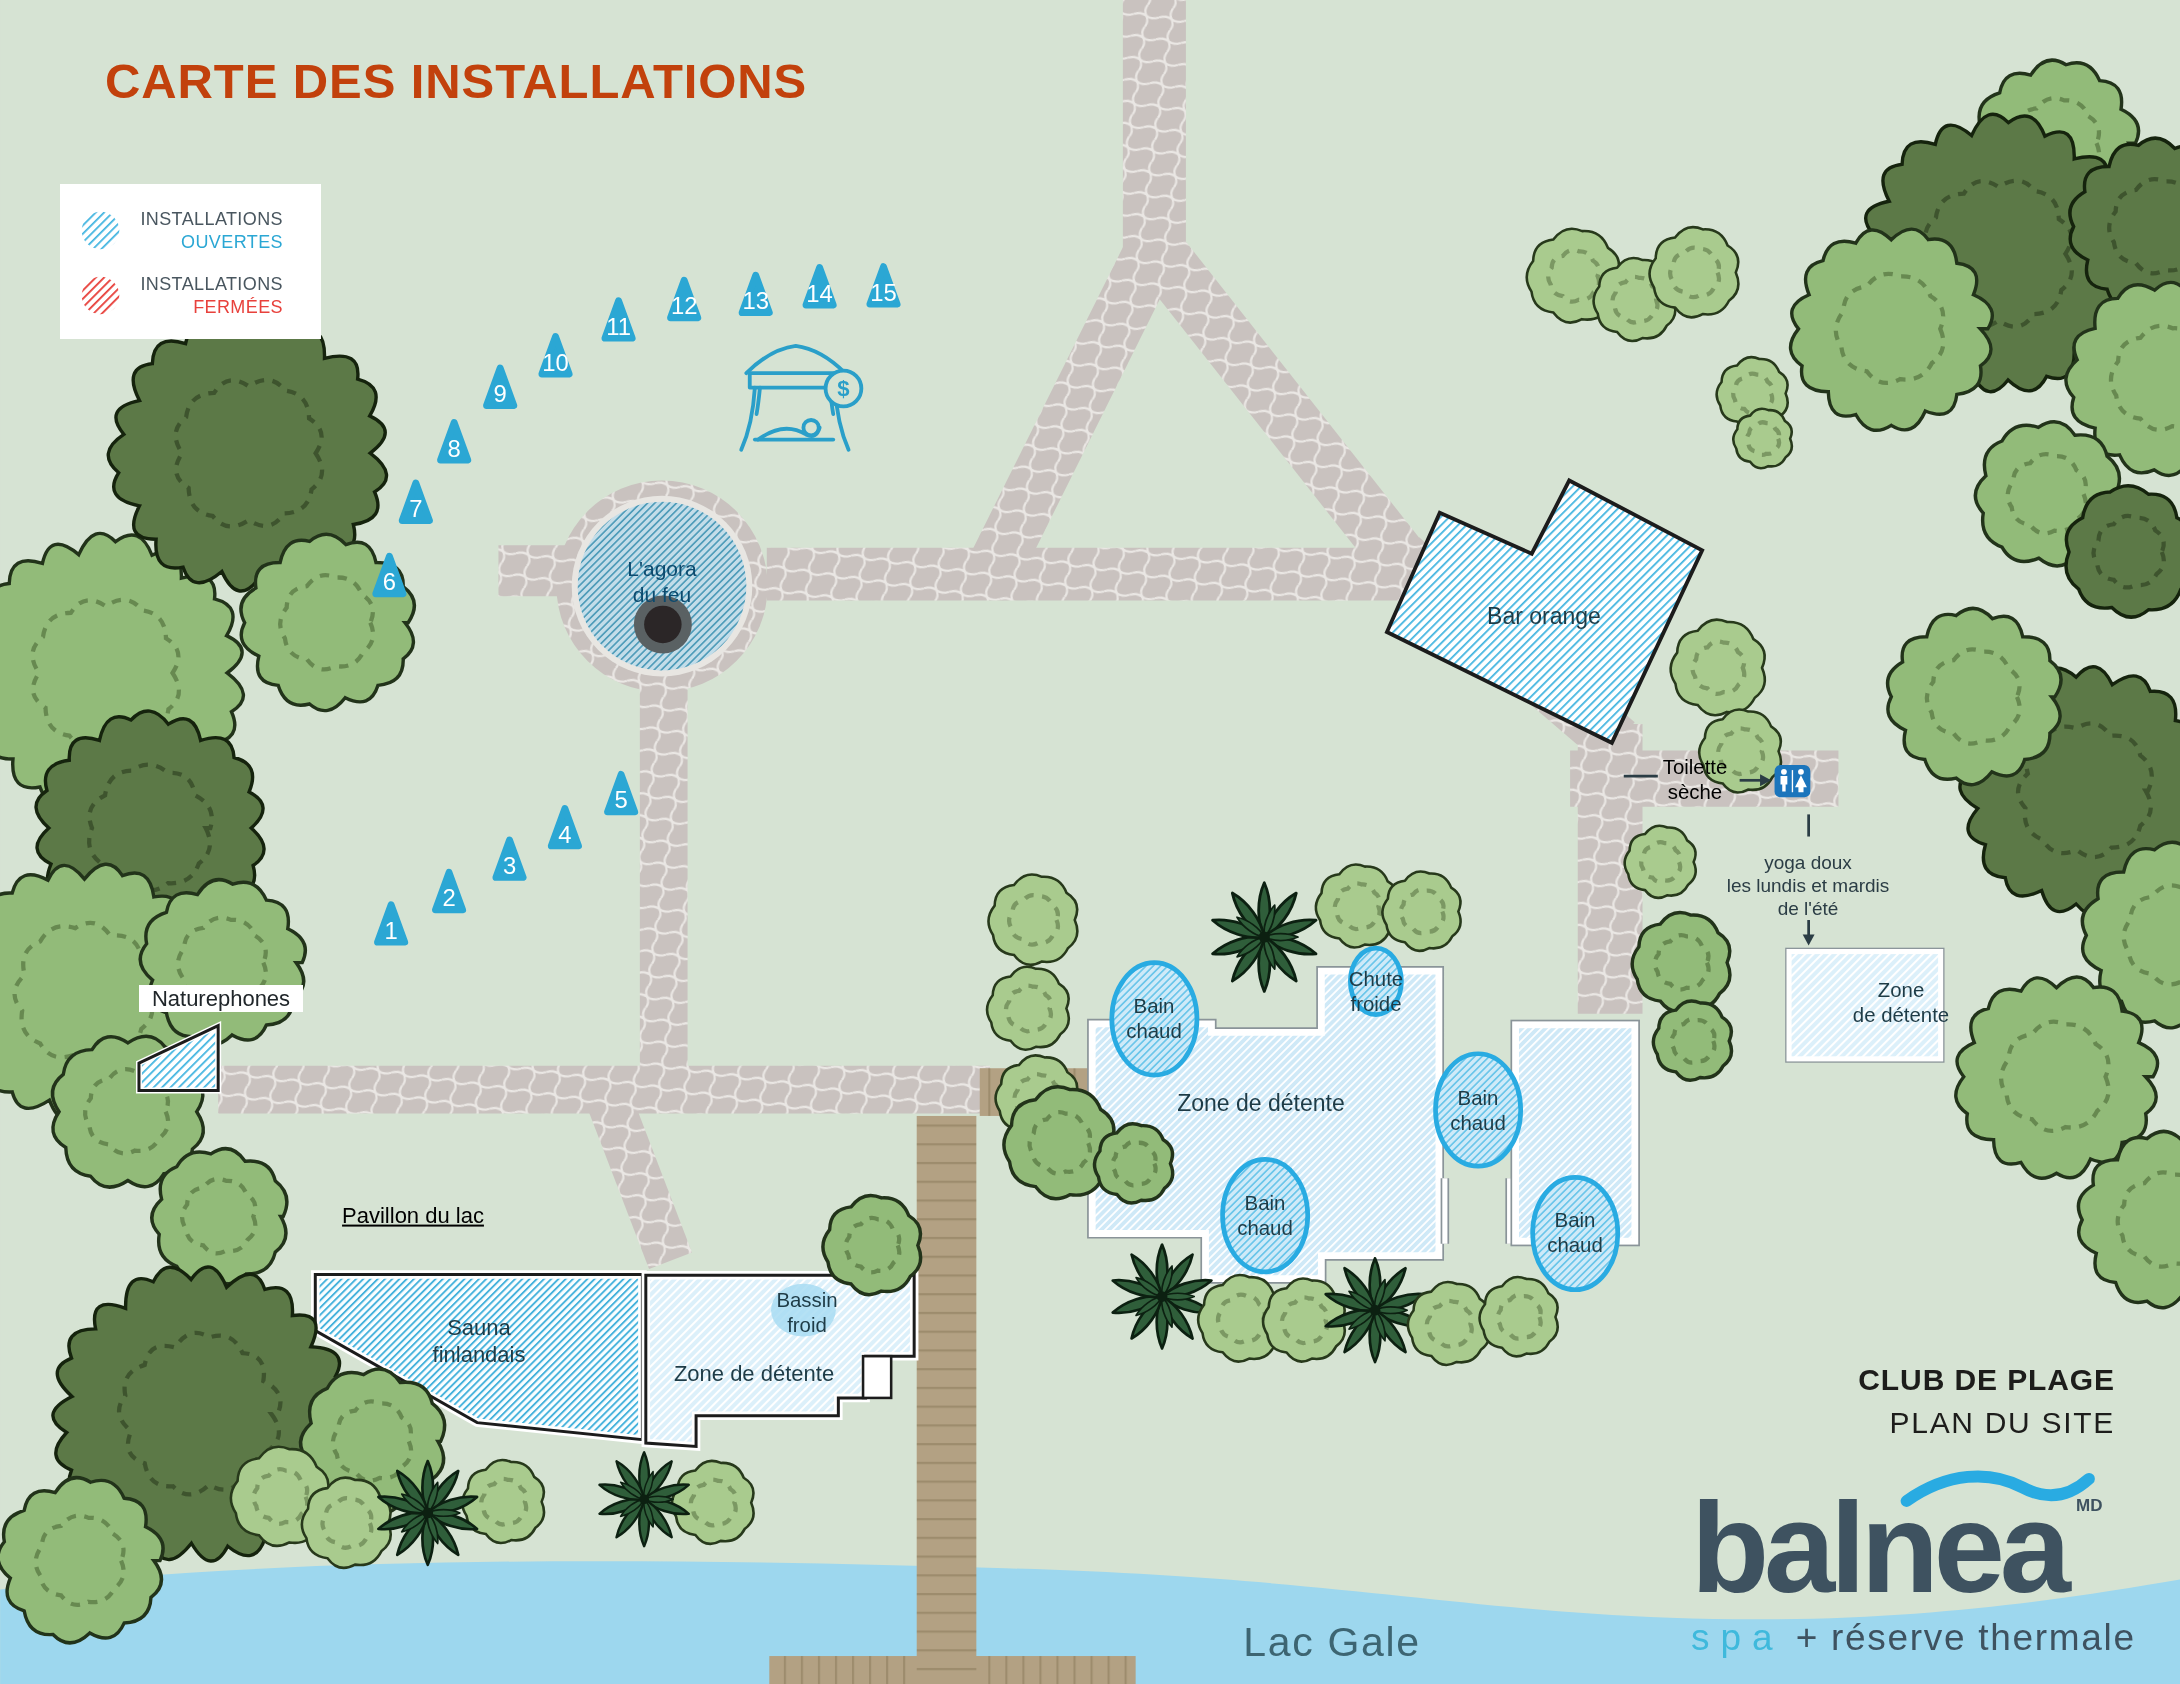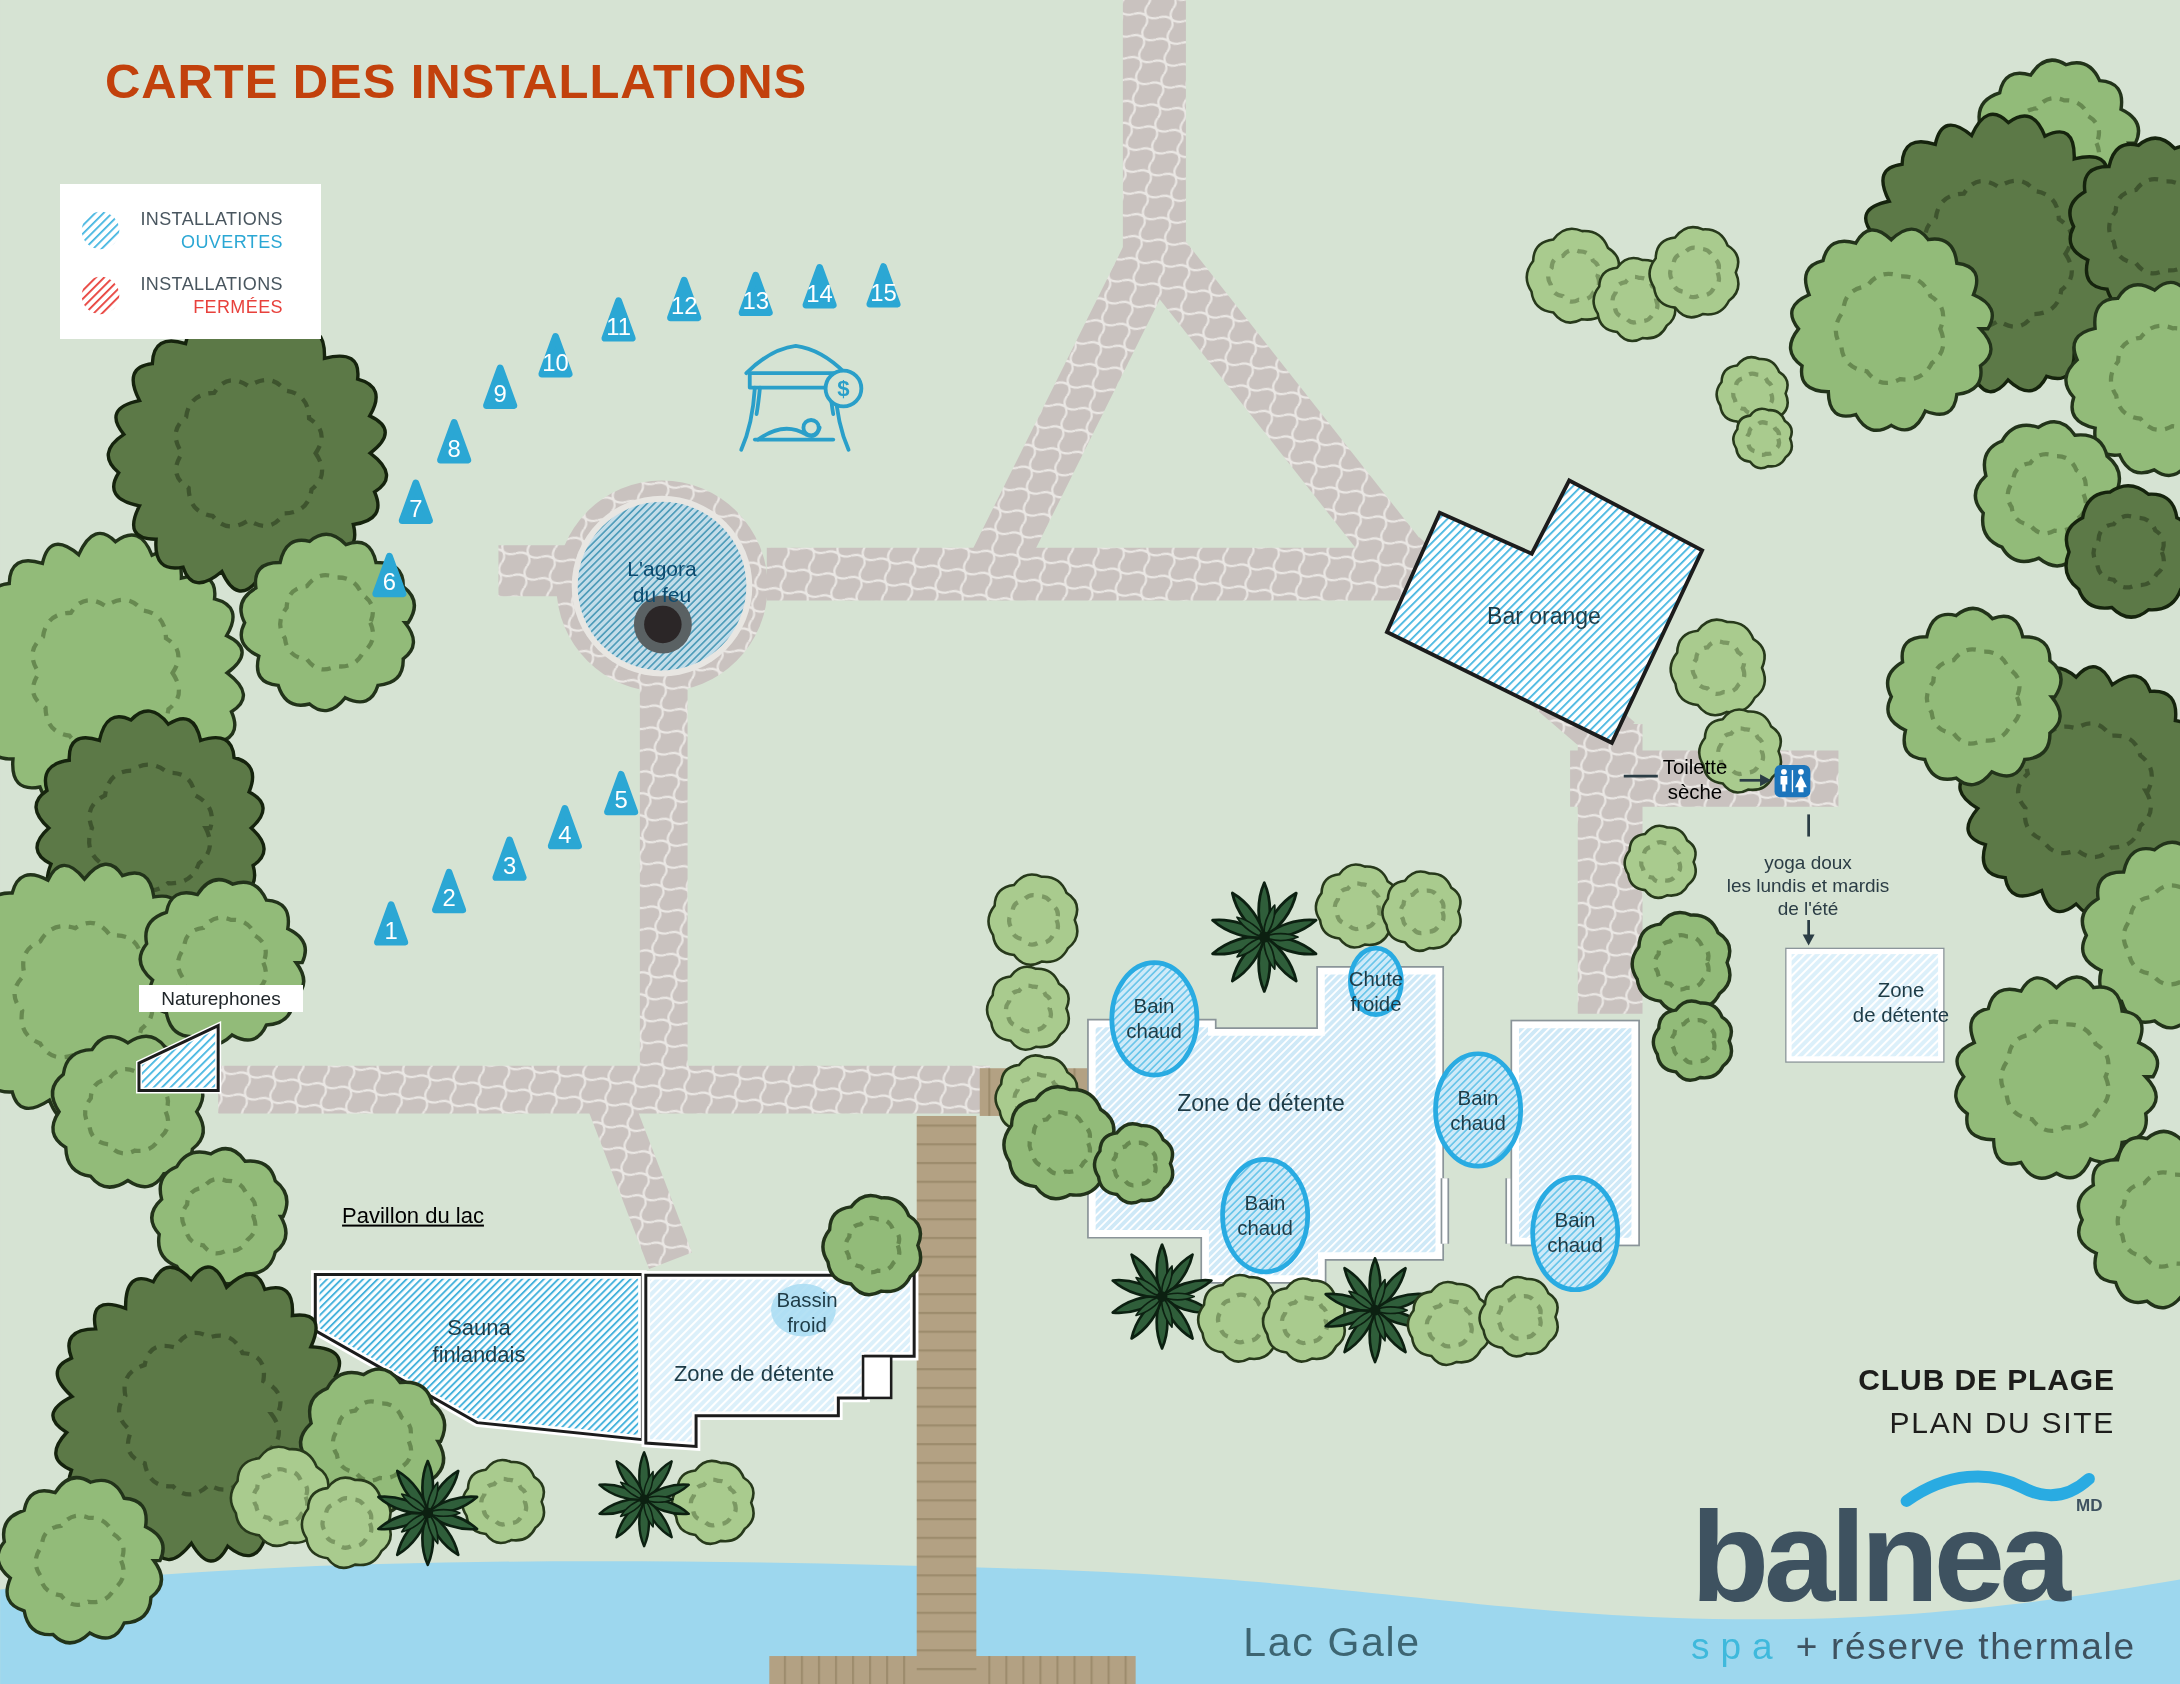--- a/index.html
+++ b/index.html
@@ -12,26 +12,26 @@
   #title{position:absolute;left:66px;top:53px;font-size:49px;font-weight:bold;
          letter-spacing:0.9px;color:#c2410c;margin-left:39px;}
   #legend{position:absolute;left:60px;top:184px;width:261px;height:155px;background:#fff;text-align:right;}
   .leg-row{position:absolute;left:20.4px;display:flex;align-items:center;}
   .leg-row svg{width:41px;height:41px;margin-right:19px;flex:0 0 auto;}
   .leg-txt{font-size:18px;line-height:1.25;color:#49565f;letter-spacing:0.4px;}
   .leg-open{color:#2ba7d4;}
   .leg-closed{color:#e8413c;}
   #naturephones-box{position:absolute;left:139px;top:985px;width:164px;height:27px;
     background:#fff;display:flex;align-items:center;justify-content:center;
-    font-size:19px;color:#20262a;}
+    font-size:22px;color:#20262a;}
   #footer{position:absolute;right:66px;top:1363px;text-align:right;color:#1d1d1b;}
   #footer .club{font-size:30px;font-weight:bold;letter-spacing:0.9px;}
   #footer .plan{font-size:30px;font-weight:normal;margin-top:8.5px;letter-spacing:1.7px;}
   #logo{position:absolute;left:1691px;top:1484px;color:#3e5260;}
-  #logo .word{font-size:128px;font-weight:bold;letter-spacing:-5.1px;line-height:1;margin-top:9px;}
+  #logo .word{font-size:128px;font-weight:bold;letter-spacing:-5.1px;line-height:1;}
   #logo .tm{position:absolute;left:385px;top:12px;font-size:17px;font-weight:bold;letter-spacing:0;}
   #logo .tagline{margin-top:5.1px;font-size:37px;letter-spacing:1.7px;}
   #logo .spa{color:#3fb9dc;letter-spacing:11px;}
   #lac{font-size:41px;color:#3d6572;letter-spacing:1.7px;}
   .t26{font-size:22px;} .t27{font-size:23px;} .t25{font-size:21px;}
   .t24{font-size:20.4px;} .t22{font-size:19px;}
   .tree path{stroke:#22331a;stroke-width:4;}
   .tree .inner{fill:none !important;stroke-dasharray:11 10;opacity:.55;stroke-width:5;}
   .t-light path{fill:#92bb79;} .t-light .inner{stroke:#44602f;}
   .t-dark  path{fill:#5c7947;stroke:#15230d;} .t-dark .inner{stroke:#27371a;}

